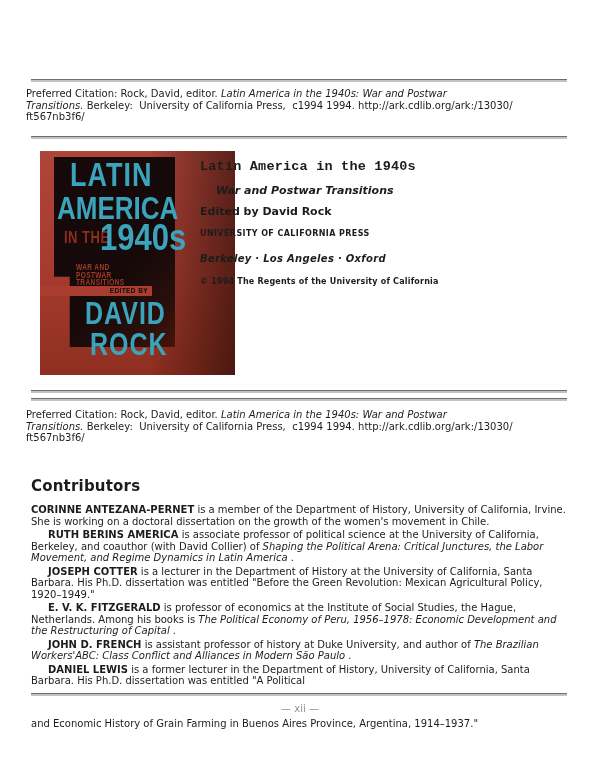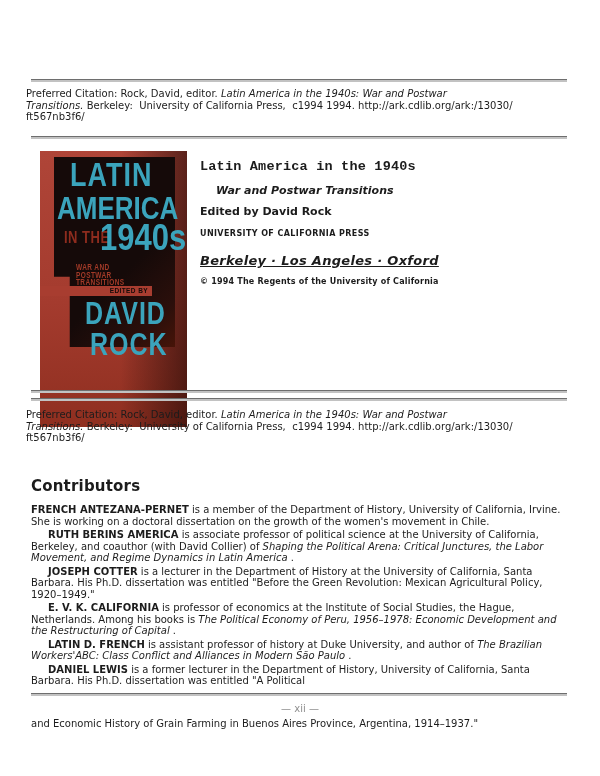--- a/index.html
+++ b/index.html
@@ -7,24 +7,24 @@
         font-family:"DejaVu Sans",sans-serif;color:#1c1c1c;}
   .rule{position:absolute;left:31px;width:536px;height:3px;
         background:linear-gradient(180deg,#6e6e6e 0 45%,#c2c2c2 45% 100%);}
   .cit-block{position:absolute;left:26px;width:540px;font-size:10px;line-height:11.5px;}
   .cit-line{white-space:pre-wrap;}
   .seg-n{font-style:normal;font-weight:normal;}
   .seg-i{font-style:italic;}
   .seg-b{font-weight:bold;}
 
   
-  .cover{position:absolute;left:40px;top:151px;width:147px;height:276px;
+  .cover{position:absolute;left:40px;top:151px;width:147px;height:224px;
          background:
            linear-gradient(90deg,rgba(0,0,0,0) 55%,rgba(20,5,3,.55) 100%),
-           linear-gradient(180deg,#af4538 0%,#a43b2e 55%,#8f2f20 100%);}
+           linear-gradient(180deg,#af4538 0%,#a43b2e 55%,#8f2f20 100%); padding-left: 48px;}
   .cover-topband{position:absolute;left:0;top:0;width:100%;height:6px;
          background:linear-gradient(90deg,#b04437 0%,#7c241ا7 0%,#6b1d12 55%,#1d0b07 100%);}
   .cover-black{position:absolute;left:14px;top:6px;width:121px;height:190px;
          background:linear-gradient(135deg,#150a09 60%,#2b0f0b 85%,#471408 100%);
          clip-path:polygon(0 0,100% 0,100% 100%,13% 100%,13% 63%,0 63%);}
   .cover-editband{position:absolute;left:0;top:135px;width:112px;height:10px;
          background:#a83d30;}
   .cv-text{position:absolute;color:#3ba4bc;font-weight:bold;
            font-family:"Liberation Sans",sans-serif;transform-origin:0 0;}
   .cv-latin{left:30px;top:6px;font-size:27px;letter-spacing:1px;transform:scaleY(1.22);}
@@ -37,21 +37,21 @@
           color:#140a08;letter-spacing:.4px;}
   .cv-david{left:45px;top:144px;font-size:25px;transform:scaleY(1.25);letter-spacing:1px;}
   .cv-rock{left:50px;top:175px;font-size:25px;transform:scaleY(1.25);letter-spacing:1px;}
 
   
   .tb{position:absolute;left:200px;font-weight:bold;}
   .tb-title{top:159px;font-size:13.5px;letter-spacing:.2px;font-family:Liberation Mono, monospace;}
   .tb-subtitle{top:184px;font-size:11px;font-style:italic;margin-left:16px;}
   .tb-editor{top:205px;font-size:11px;}
   .tb-press{top:229px;font-size:8px;letter-spacing:.4px;}
-  .tb-cities{top:253px;font-size:13px;font-style:italic;letter-spacing:.3px;text-decoration:underline;}
+  .tb-cities{top:253px;font-size:10px;font-style:italic;letter-spacing:.3px;}
   .tb-copy{top:277px;font-size:8px;letter-spacing:.2px;}
 
   .heading{position:absolute;left:31px;top:477px;font-size:15px;font-weight:bold;letter-spacing:.2px;text-align:center;}
   .paras{position:absolute;left:31px;top:504px;width:538px;font-size:10px;line-height:11.5px;}
   .para{margin:0 0 2px 0;white-space:pre-wrap;}
   .para.indent{text-indent:17px;}
 
   .footer-pageno{position:absolute;left:0;top:703px;width:600px;text-align:center;
                  font-size:10px;color:#8f8f8f;}
   .footer-cont{position:absolute;left:31px;top:718px;width:538px;font-size:10px;line-height:11.5px;}
@@ -101,25 +101,25 @@
 
   <div class="cit-block" style="top:409px">
       <div class="cit-line"><span class="seg-n">Preferred Citation: Rock, David, editor. </span><span class="seg-i">Latin America in the 1940s: War and Postwar</span></div>
       <div class="cit-line"><span class="seg-i">Transitions.</span><span class="seg-n"> Berkeley:  University of California Press,  c1994 1994. http://ark.cdlib.org/ark:/13030/</span></div>
       <div class="cit-line"><span class="seg-n">ft567nb3f6/</span></div>
     </div>
 
   <div class="heading">Contributors</div>
 
   <div class="paras">
-      <p class="para"><span class="seg-b">FRENCH ANTEZANA-PERNET</span><span class="seg-n"> is a member of the Department of History, University of California, Irvine. She is working on a doctoral dissertation on the growth of the women's movement in Chile.</span></p>
+      <p class="para"><span class="seg-b">CORINNE ANTEZANA-PERNET</span><span class="seg-n"> is a member of the Department of History, University of California, Irvine. She is working on a doctoral dissertation on the growth of the women's movement in Chile.</span></p>
       <p class="para indent"><span class="seg-b">RUTH BERINS AMERICA</span><span class="seg-n"> is associate professor of political science at the University of California, Berkeley, and coauthor (with David Collier) of </span><span class="seg-i">Shaping the Political Arena: Critical Junctures, the Labor Movement, and Regime Dynamics in Latin America</span><span class="seg-n"> .</span></p>
       <p class="para indent"><span class="seg-b">JOSEPH COTTER</span><span class="seg-n"> is a lecturer in the Department of History at the University of California, Santa Barbara. His Ph.D. dissertation was entitled "Before the Green Revolution: Mexican Agricultural Policy, 1920–1949."</span></p>
-      <p class="para indent"><span class="seg-b">E. V. K. CALIFORNIA</span><span class="seg-n"> is professor of economics at the Institute of Social Studies, the Hague, Netherlands. Among his books is </span><span class="seg-i">The Political Economy of Peru, 1956–1978: Economic Development and the Restructuring of Capital</span><span class="seg-n"> .</span></p>
-      <p class="para indent"><span class="seg-b">LATIN D. FRENCH</span><span class="seg-n"> is assistant professor of history at Duke University, and author of </span><span class="seg-i">The Brazilian Workers'ABC: Class Conflict and Alliances in Modern São Paulo</span><span class="seg-n"> .</span></p>
+      <p class="para indent"><span class="seg-b">E. V. K. FITZGERALD</span><span class="seg-n"> is professor of economics at the Institute of Social Studies, the Hague, Netherlands. Among his books is </span><span class="seg-i">The Political Economy of Peru, 1956–1978: Economic Development and the Restructuring of Capital</span><span class="seg-n"> .</span></p>
+      <p class="para indent"><span class="seg-b">JOHN D. FRENCH</span><span class="seg-n"> is assistant professor of history at Duke University, and author of </span><span class="seg-i">The Brazilian Workers'ABC: Class Conflict and Alliances in Modern São Paulo</span><span class="seg-n"> .</span></p>
       <p class="para indent"><span class="seg-b">DANIEL LEWIS</span><span class="seg-n"> is a former lecturer in the Department of History, University of California, Santa Barbara. His Ph.D. dissertation was entitled "A Political</span></p>
     </div>
 
   <div class="rule" style="top:693px"></div>
   <div class="footer-pageno">— xii —</div>
   <div class="footer-cont">and Economic History of Grain Farming in Buenos Aires Province, Argentina, 1914–1937."</div>
 
 </div>
 
 </body></html>

